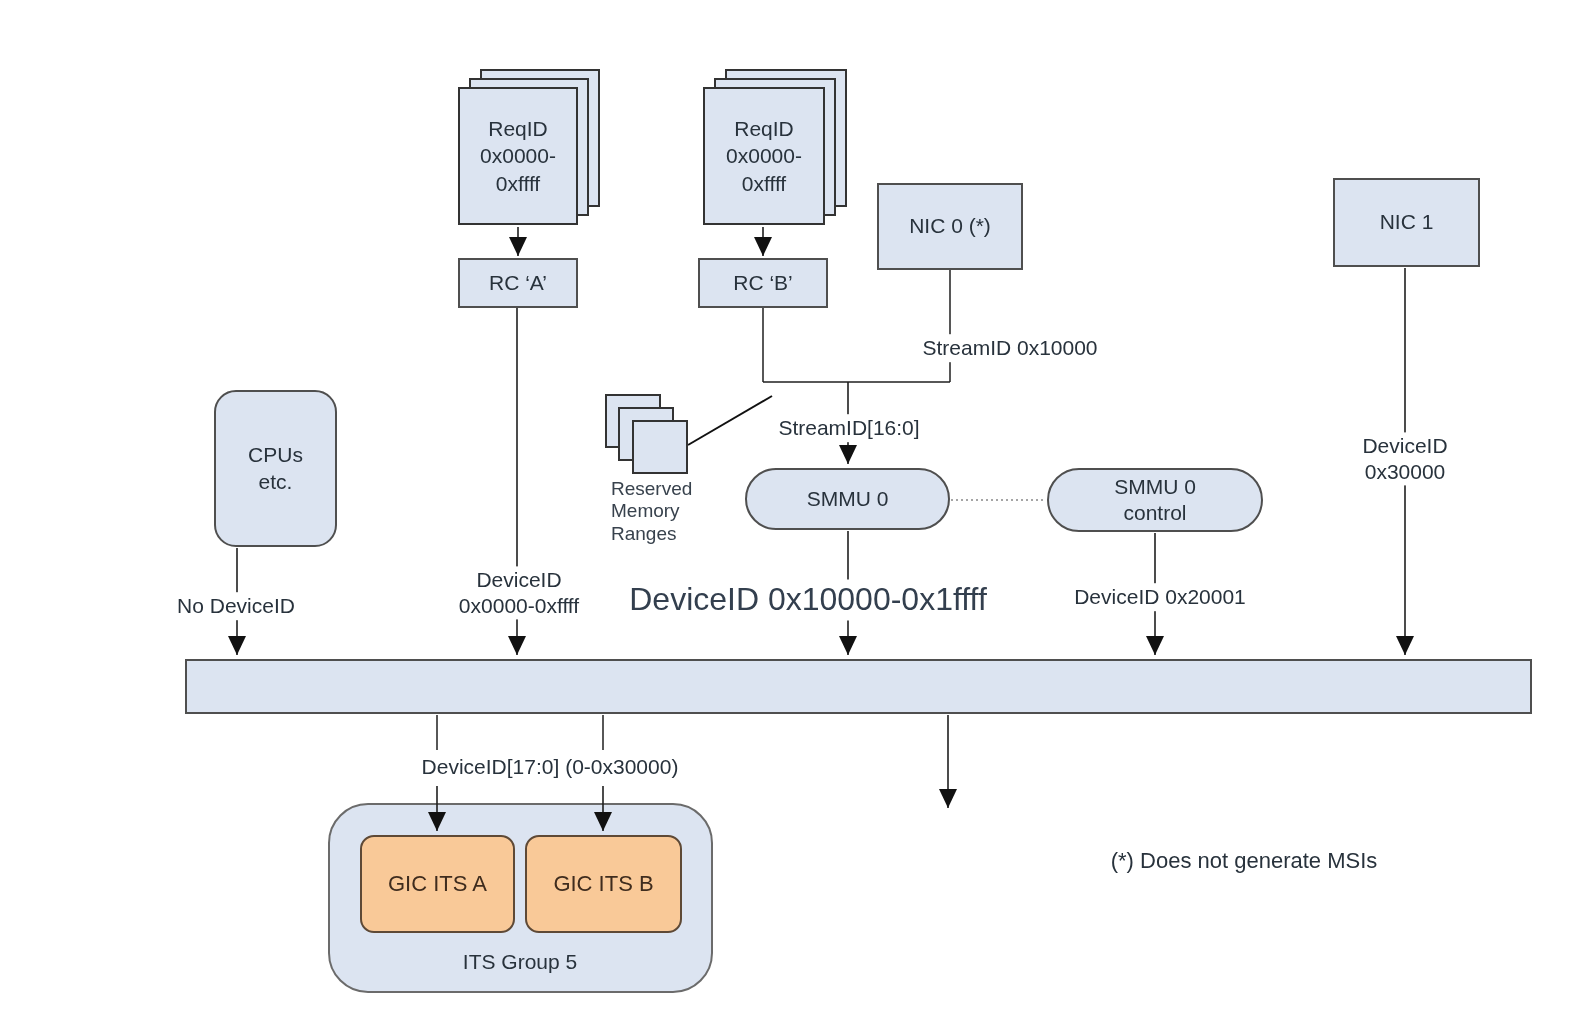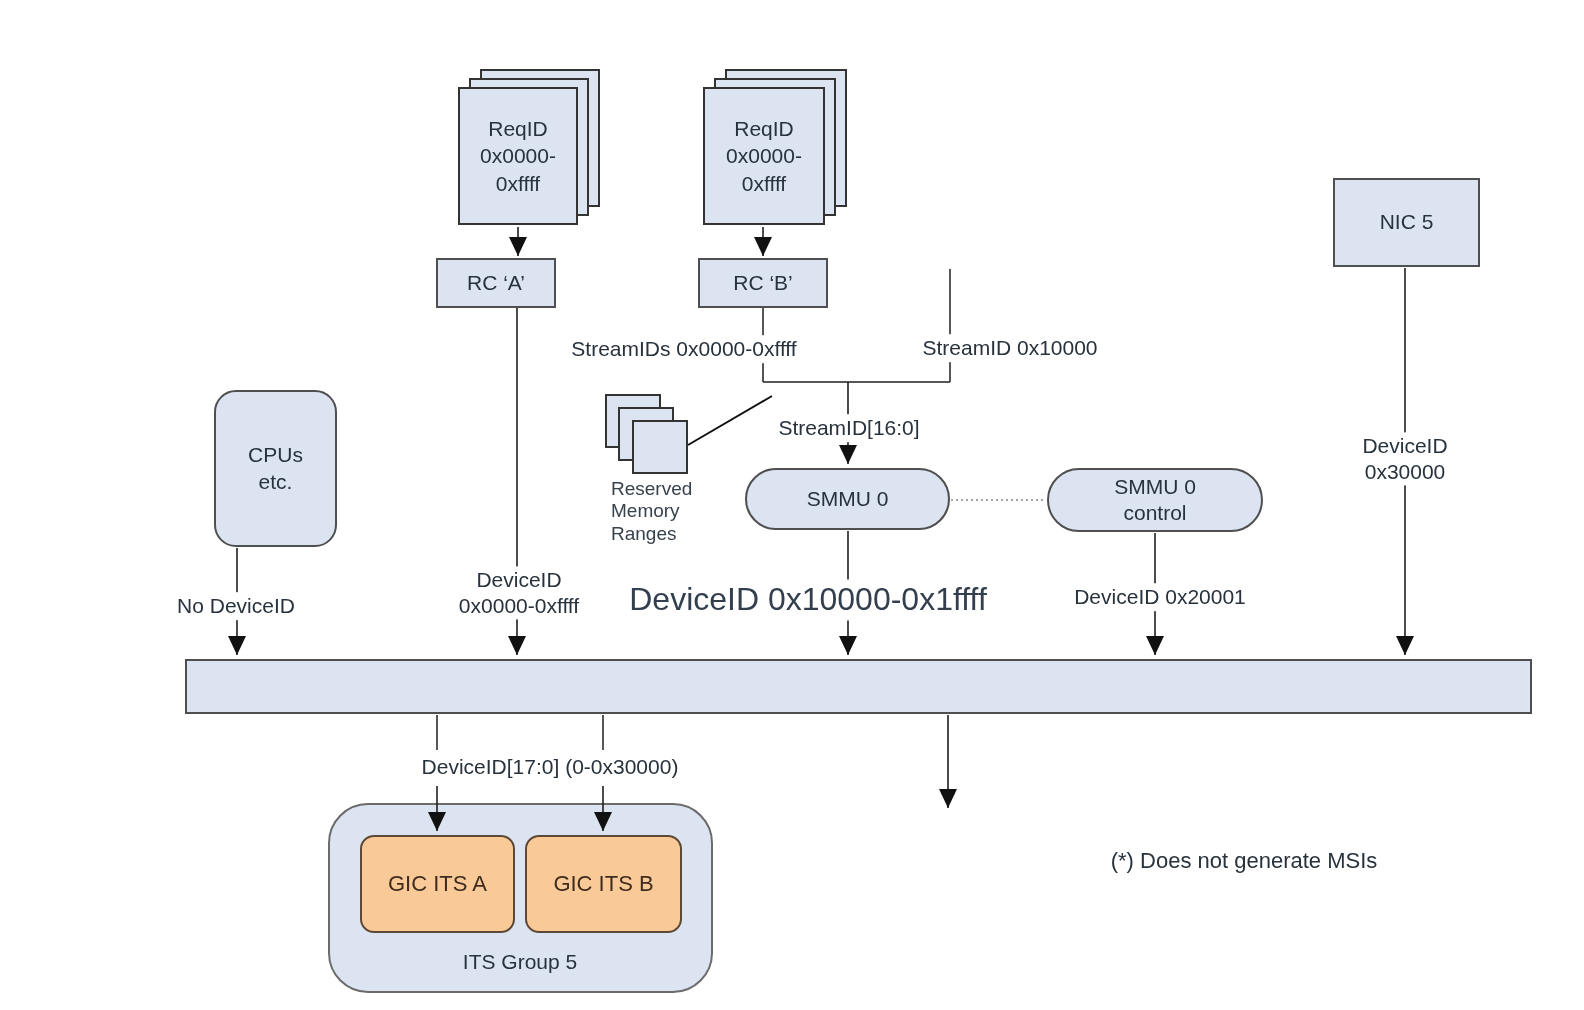--- a/index.html
+++ b/index.html
@@ -67,45 +67,45 @@
   <div class="page front" style="left:458px;top:87px;width:120px;height:138px"><span>ReqID
 0x0000-
 0xffff</span></div>
 
   <div class="page" style="left:725px;top:69px;width:122px;height:138px"></div>
   <div class="page" style="left:714px;top:78px;width:122px;height:138px"></div>
   <div class="page front" style="left:703px;top:87px;width:122px;height:138px"><span>ReqID
 0x0000-
 0xffff</span></div>
 
-  <div class="node" style="left:436px;top:258px;width:120px;height:50px"><span>RC ‘A’</span></div>
+  <div class="node" style="left:458px;top:258px;width:120px;height:50px"><span>RC ‘A’</span></div>
   <div class="node" style="left:698px;top:258px;width:130px;height:50px"><span>RC ‘B’</span></div>
 
-  <div class="node" style="left:1333px;top:178px;width:147px;height:89px"><span>NIC 5</span></div>
+  <div class="node" style="left:877px;top:183px;width:146px;height:87px"><span>NIC 0 (*)</span></div>
+  <div class="node" style="left:1333px;top:178px;width:147px;height:89px"><span>NIC 1</span></div>
 
   <div class="node rounded" style="left:177px;top:390px;width:123px;height:157px"><span>CPUs
 etc.</span></div>
 
   <div class="page" style="left:605px;top:394px;width:56px;height:54px"></div>
   <div class="page" style="left:618px;top:407px;width:56px;height:54px"></div>
   <div class="page" style="left:632px;top:420px;width:56px;height:54px"></div>
 
   <div class="node pill" style="left:745px;top:468px;width:205px;height:62px"><span>SMMU 0</span></div>
   <div class="node pill" style="left:1047px;top:468px;width:216px;height:64px"><span>SMMU 0
 control</span></div>
 
   <div class="node" style="left:185px;top:659px;width:1347px;height:55px"></div>
 
   <div class="node group" style="left:328px;top:803px;width:385px;height:190px"></div>
   <div class="node accent" style="left:360px;top:835px;width:155px;height:98px"><span>GIC ITS A</span></div>
   <div class="node accent" style="left:525px;top:835px;width:157px;height:98px"><span>GIC ITS B</span></div>
   <div class="lbl clear" style="left:520px;top:962px">ITS Group 5</div>
 
 
-  <div class="lbl" style="left:684px;top:349px">StreamIDs 0x0000-0xffff</div>
   <div class="lbl" style="left:1010px;top:348px">StreamID 0x10000</div>
   <div class="lbl" style="left:849px;top:428px">StreamID[16:0]</div>
   <div class="lbl left" style="left:606px;top:477px">Reserved
 Memory
 Ranges</div>
   <div class="lbl" style="left:236px;top:606px">No DeviceID</div>
   <div class="lbl" style="left:519px;top:593px">DeviceID
 0x0000-0xffff</div>
   <div class="lbl big" style="left:808px;top:600px">DeviceID 0x10000-0x1ffff</div>
   <div class="lbl" style="left:1160px;top:597px">DeviceID 0x20001</div>

